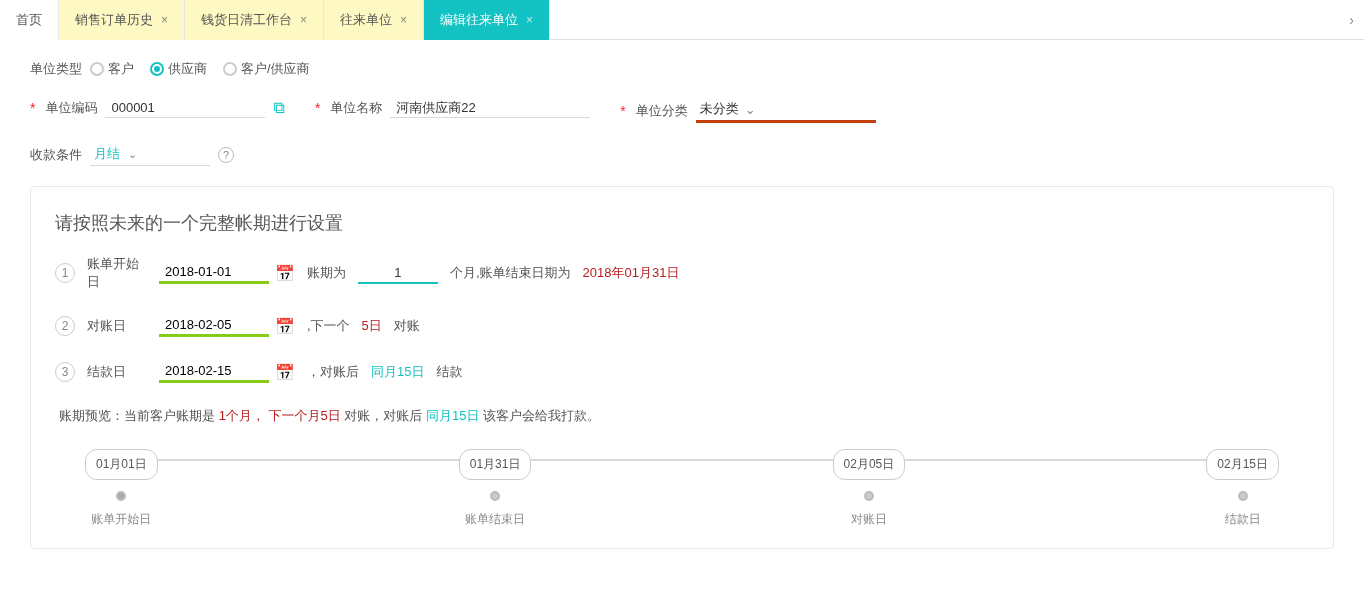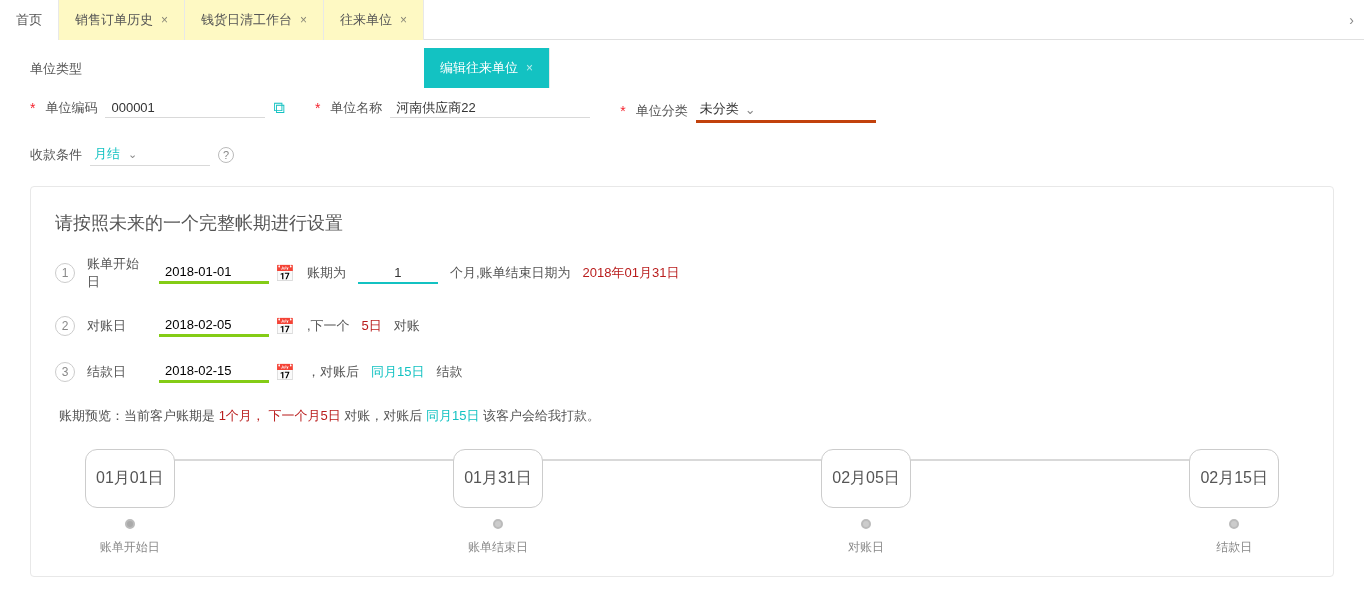--- a/index.html
+++ b/index.html
@@ -23,21 +23,20 @@
       color: #555;
       cursor: pointer;
       border-right: 1px solid #e8e8e8;
       white-space: nowrap;
       gap: 6px;
       background: #fef9c3;
     }
     .tab.active {
       background: #13c2c2;
       color: #fff;
-      margin-top: 48px;
     }
     .tab .close-btn {
       font-size: 12px;
       opacity: 0.7;
       margin-left: 2px;
     }
     .tab-home {
       background: #fff;
     }
     .tabs-arrow {
@@ -287,22 +286,22 @@
       height: 10px;
       border-radius: 50%;
       background: #ccc;
       border: 2px solid #bbb;
       margin-top: 5px;
     }
     .point-dot.start { background: #aaa; }
     .point-badge {
       border: 1px solid #ccc;
       border-radius: 12px;
-      padding: 18px 10px;
-      font-size: 16px;
+      padding: 6px 10px;
+      font-size: 12px;
       color: #555;
       background: #fff;
       white-space: nowrap;
     }
     .point-label {
       font-size: 12px;
       color: #888;
       margin-top: 4px;
     }
   </style>
@@ -330,20 +329,34 @@
     <span class="close-btn">×</span>
   </div>
   <div class="tabs-arrow">›</div>
 </div>
 
 <div class="page-content">
 
   <div class="form-row">
     <div class="form-field">
       <span class="form-label">单位类型</span>
+      <div class="radio-group">
+        <label class="radio-item">
+          <div class="radio-circle"></div>
+          <span>客户</span>
+        </label>
+        <label class="radio-item">
+          <div class="radio-circle checked"></div>
+          <span>供应商</span>
+        </label>
+        <label class="radio-item">
+          <div class="radio-circle"></div>
+          <span>客户/供应商</span>
+        </label>
+      </div>
     </div>
   </div>
 
   <div class="form-row">
     <div class="form-field">
       <span class="required-star">*</span>
       <span class="form-label">单位编码</span>
       <input class="form-input" type="text" value="000001" style="">
       <span class="calendar-icon">⧉</span>
     </div>

